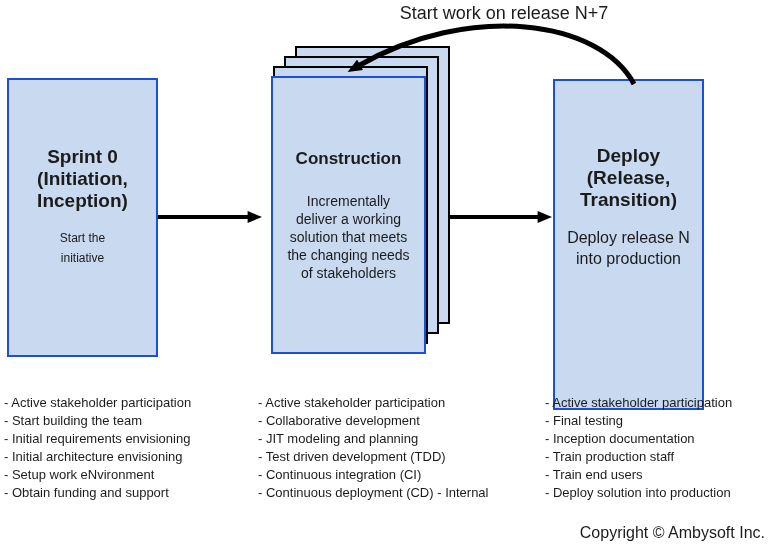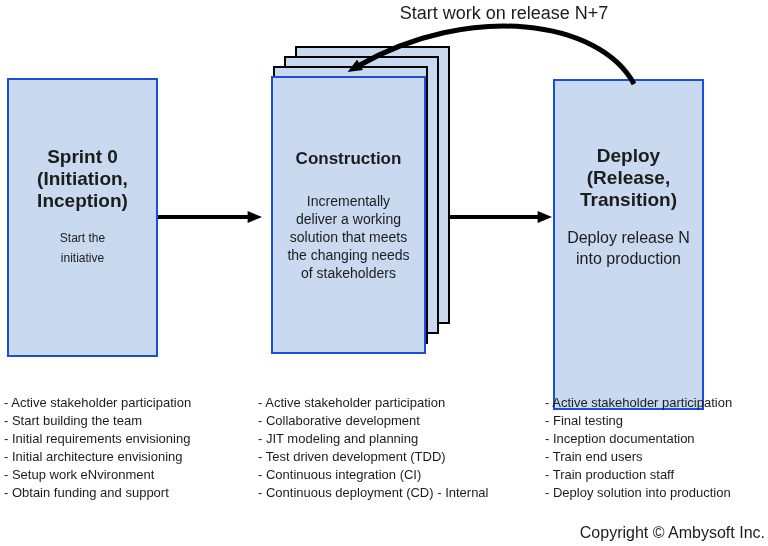--- a/index.html
+++ b/index.html
@@ -105,20 +105,20 @@
     <div class="activity-item">- JIT modeling and planning</div>
     <div class="activity-item">- Test driven development (TDD)</div>
     <div class="activity-item">- Continuous integration (CI)</div>
     <div class="activity-item">- Continuous deployment (CD) - Internal</div>
   </div>
 
   <div class="activity-list" id="list-deploy">
     <div class="activity-item">- Active stakeholder participation</div>
     <div class="activity-item">- Final testing</div>
     <div class="activity-item">- Inception documentation</div>
+    <div class="activity-item">- Train production staff</div>
     <div class="activity-item">- Train end users</div>
-    <div class="activity-item">- Train production staff</div>
     <div class="activity-item">- Deploy solution into production</div>
   </div>
 
   <div class="footer-copyright">Copyright © Ambysoft Inc.</div>
 
 </div>
 
 </body></html>

